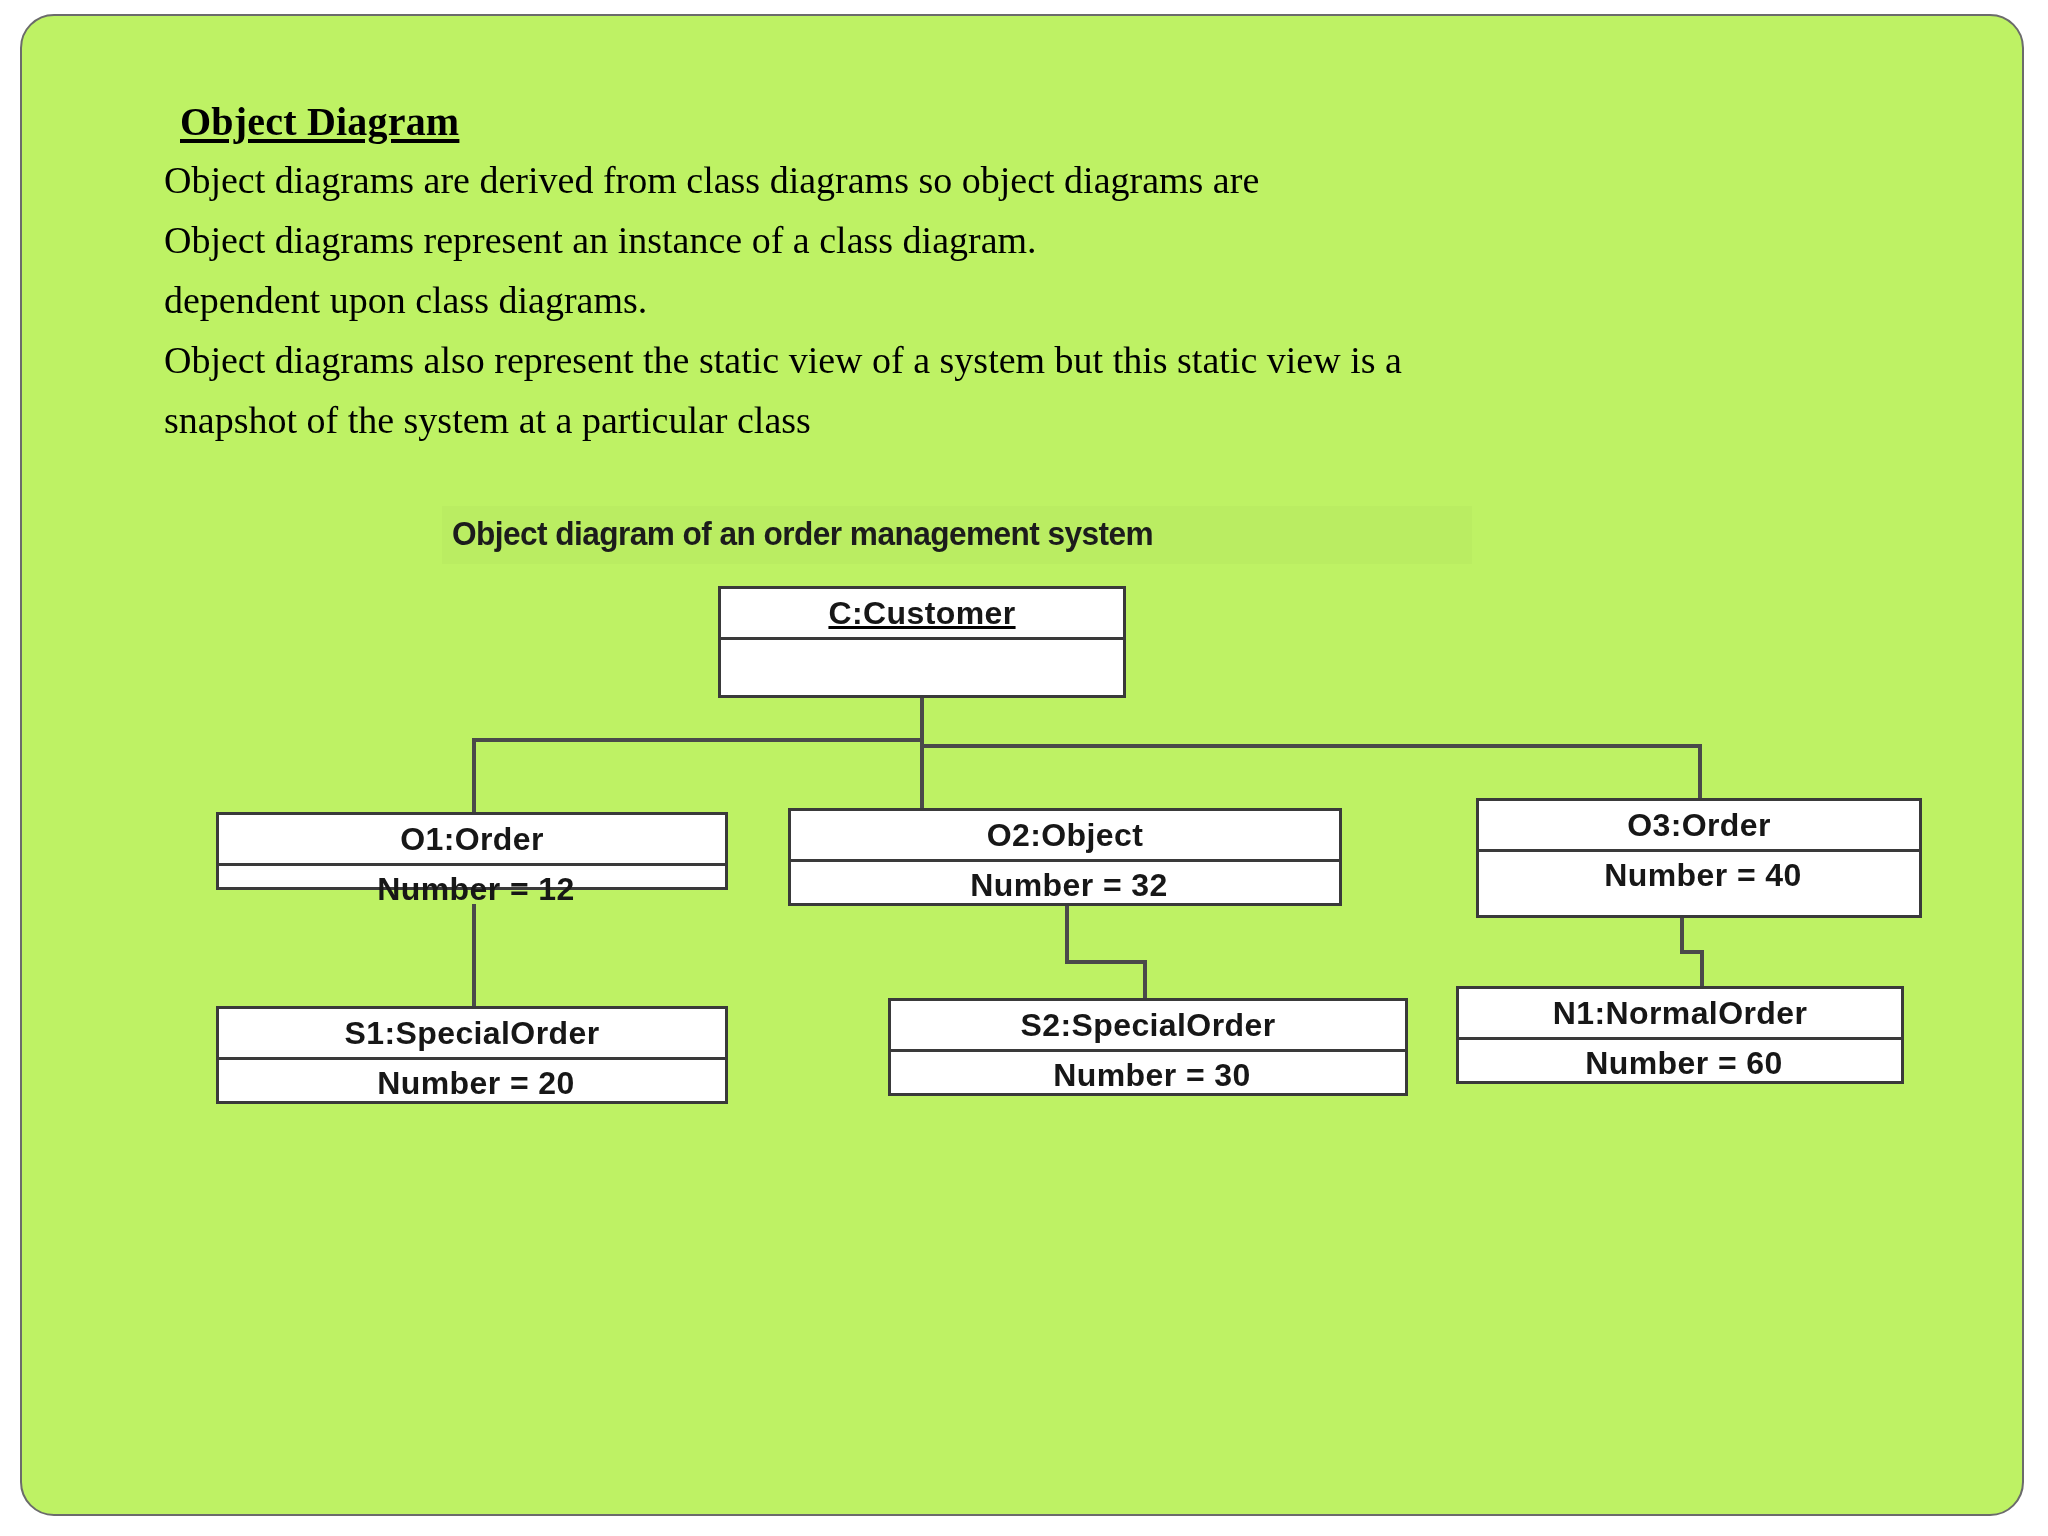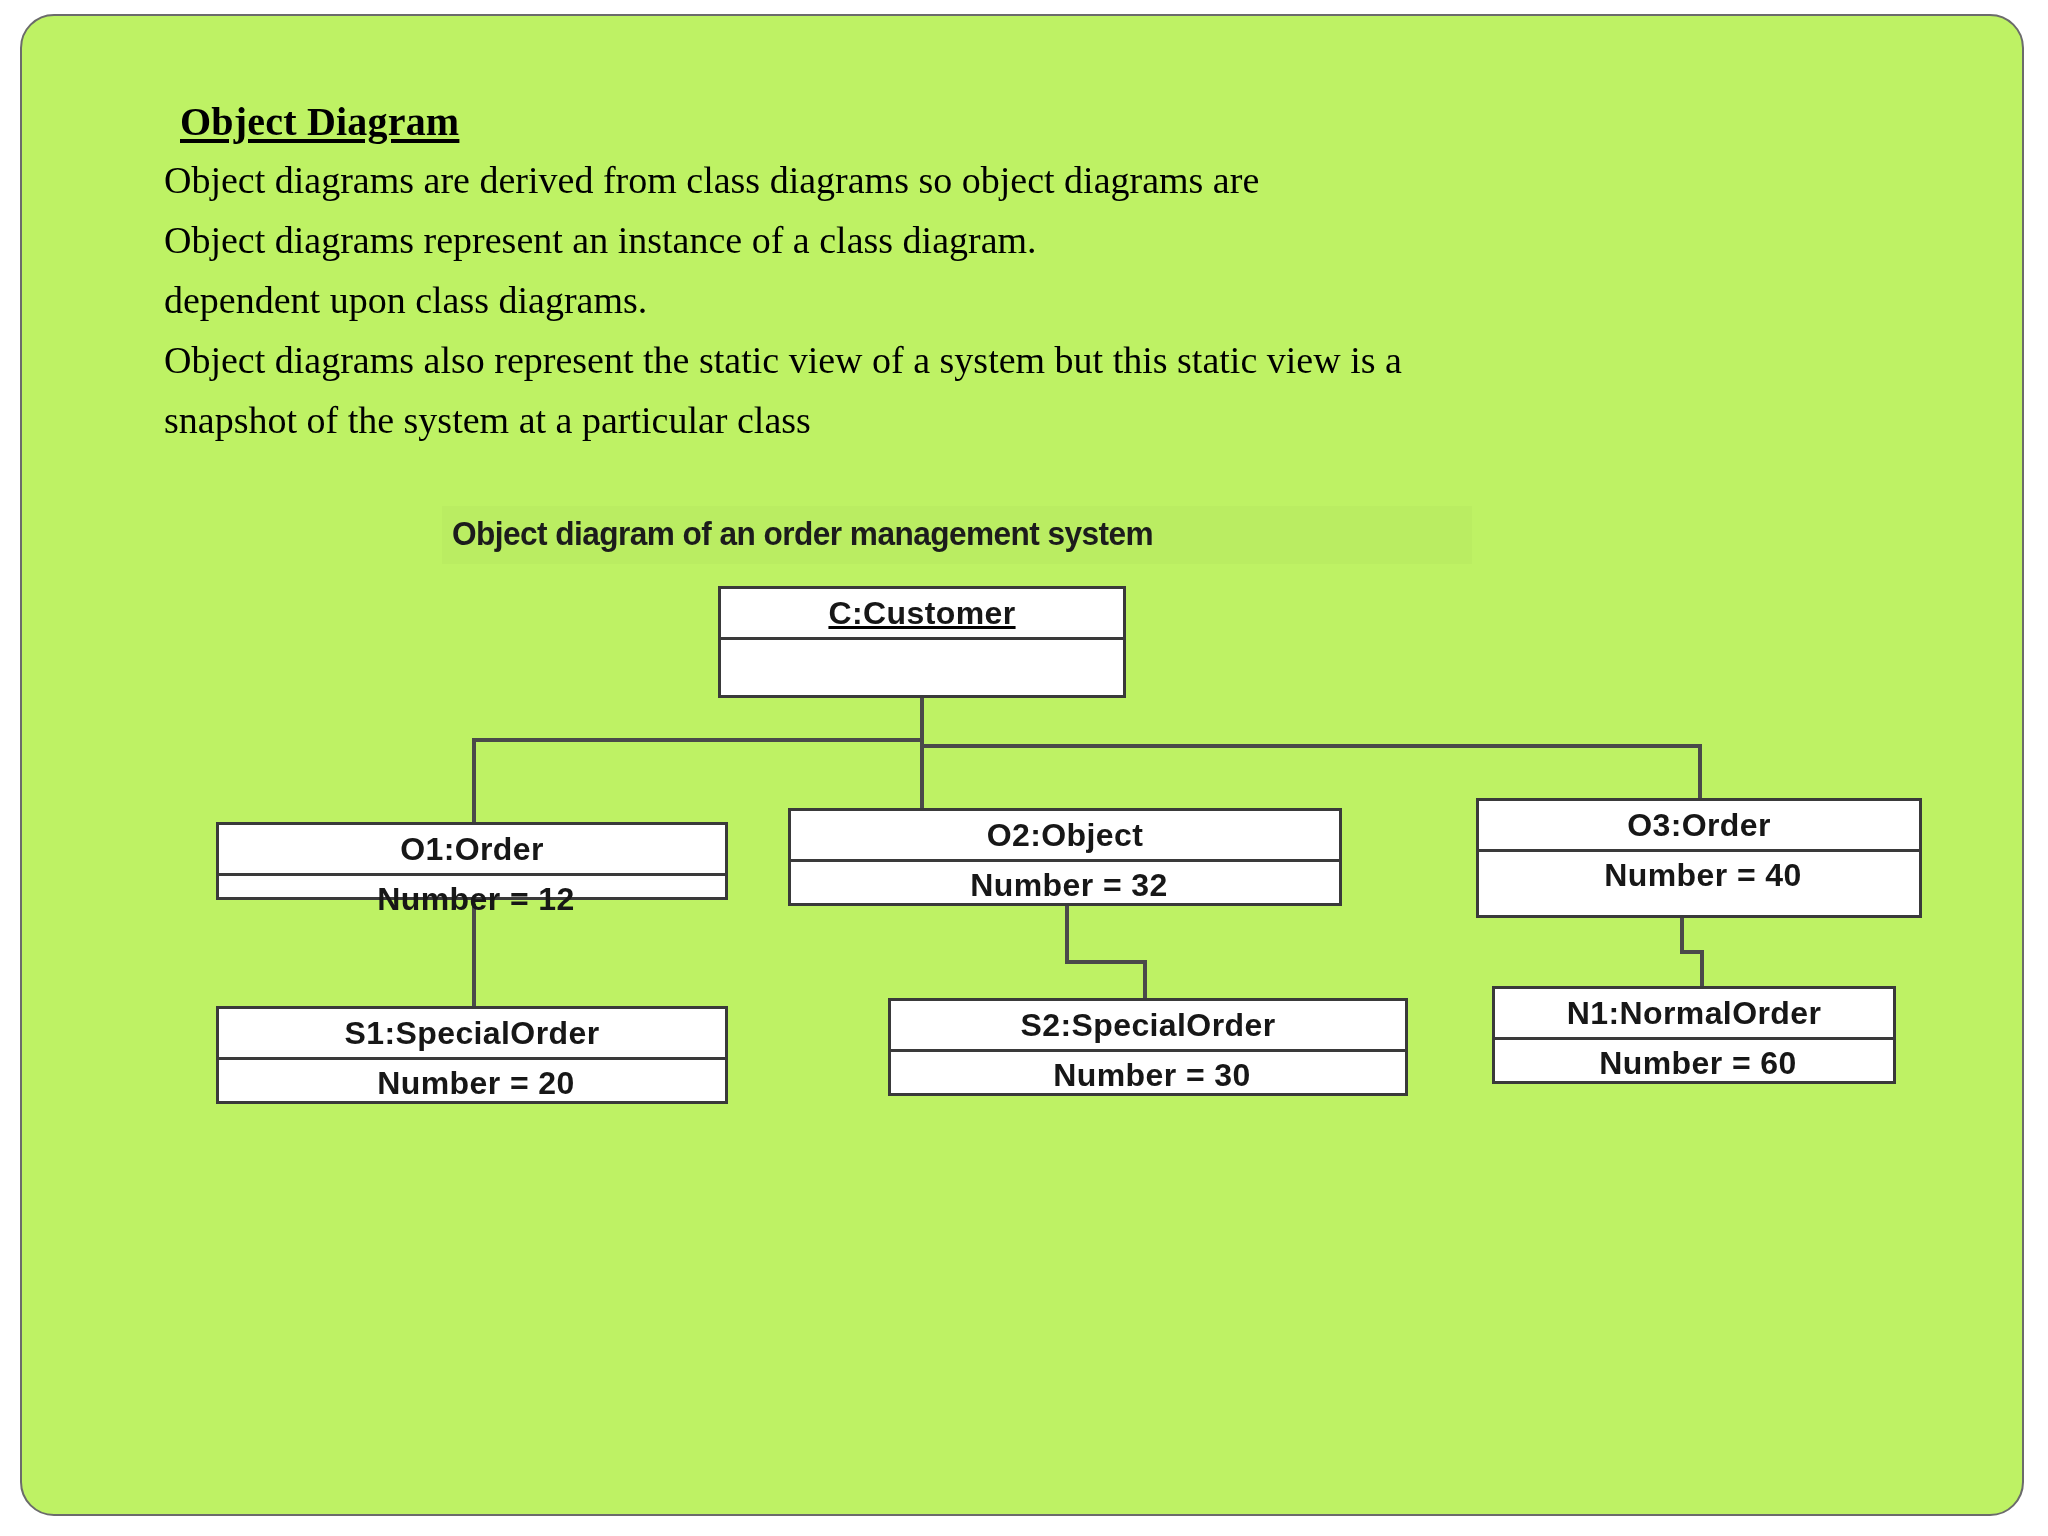--- a/index.html
+++ b/index.html
@@ -165,21 +165,21 @@
 
     <div class="seg v" style="left:1658px; top:418px; height:48px;"></div>
     <div class="seg h" style="left:1658px; top:464px; width:24px;"></div>
     <div class="seg v" style="left:1678px; top:464px; height:64px;"></div>
 
     <div class="objbox empty-attr" style="left:696px; top:100px; width:408px; height:112px;text-decoration:underline;">
       <div class="name">C:Customer</div>
       <div class="attr"></div>
     </div>
 
-    <div class="objbox" style="left:194px; top:336px; width:512px; height:78px;">
+    <div class="objbox" style="left:194px; top:326px; width:512px; height:78px;">
       <div class="name">O1:Order</div>
       <div class="attr">Number = 12</div>
     </div>
 
     <div class="objbox" style="left:766px; top:322px; width:554px; height:98px;">
       <div class="name">O2:Object</div>
       <div class="attr">Number = 32</div>
     </div>
 
     <div class="objbox" style="left:1454px; top:312px; width:446px; height:120px;">
@@ -190,19 +190,19 @@
     <div class="objbox" style="left:194px; top:520px; width:512px; height:98px;">
       <div class="name">S1:SpecialOrder</div>
       <div class="attr">Number = 20</div>
     </div>
 
     <div class="objbox" style="left:866px; top:512px; width:520px; height:98px;">
       <div class="name">S2:SpecialOrder</div>
       <div class="attr">Number = 30</div>
     </div>
 
-    <div class="objbox" style="left:1434px; top:500px; width:404px; height:98px;margin-left:36px;">
+    <div class="objbox" style="left:1434px; top:500px; width:448px; height:98px;">
       <div class="name">N1:NormalOrder</div>
       <div class="attr">Number = 60</div>
     </div>
 
   </div>
 </div>
 
 </body></html>

